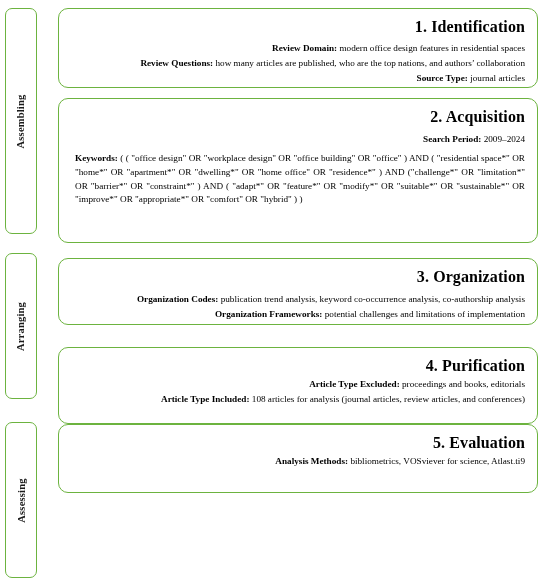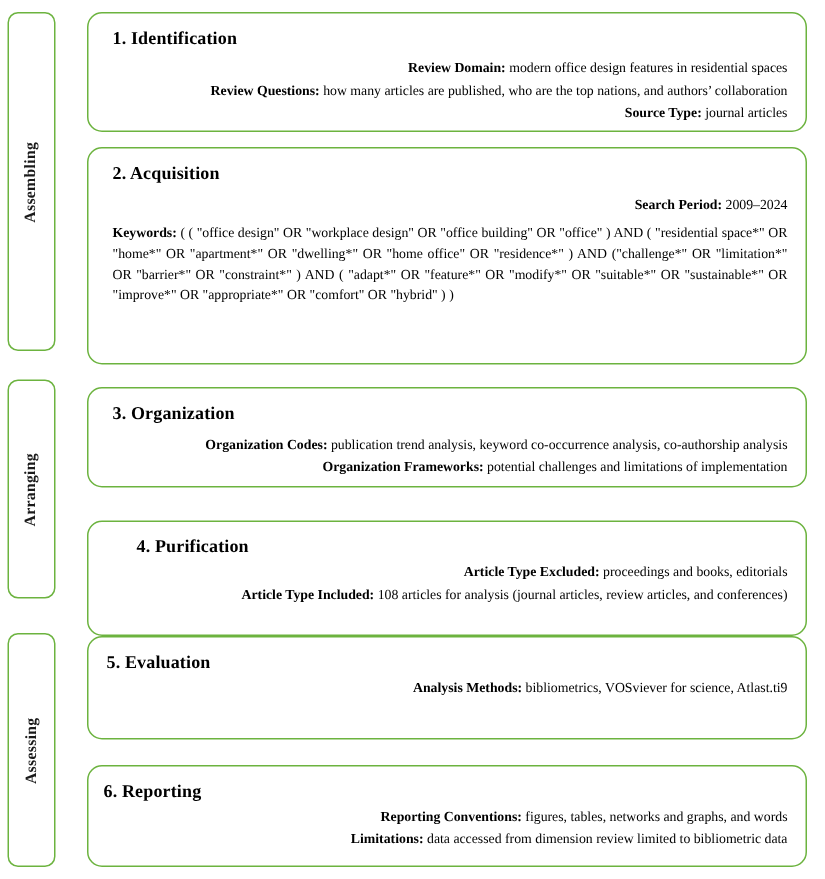--- a/index.html
+++ b/index.html
@@ -70,23 +70,23 @@
     position: absolute;
     left: 0;
     width: 480px;
     box-sizing: border-box;
     border: 1.3px solid #6cb33f;
     border-radius: 10px;
     background: #ffffff;
     padding: 6px 12px 6px 12px;
   }
   .stage-title {
-    text-align: left;
+    text-align: right;
     font-weight: bold;
-    font-size: 12px;
+    font-size: 16px;
     margin: 3px 0 6px 0;
     letter-spacing: 0.1px;
   }
   .stage-line {
     font-size: 9.2px;
     line-height: 1.52;
     margin: 0 0 1px 0;
     text-align: right;
   }
   .stage-line .k {
@@ -157,20 +157,15 @@
       <div class="stage-title">4. Purification</div>
       <p class="stage-line"><span class="k">Article Type Excluded:</span><span> proceedings and books, editorials</span></p>
       <p class="stage-line"><span class="k">Article Type Included:</span><span> 108 articles for analysis (journal articles, review articles, and conferences)</span></p>
     </div>
 
     <div class="stage-box" id="stage-evaluation">
       <div class="stage-title">5. Evaluation</div>
       <p class="stage-line"><span class="k">Analysis Methods:</span><span> bibliometrics, VOSviever for science, Atlast.ti9</span></p>
     </div>
 
-    <div class="stage-box" id="stage-reporting">
-      <div class="stage-title">6. Reporting</div>
-      <p class="stage-line"><span class="k">Reporting Conventions:</span><span> figures, tables, networks and graphs, and words</span></p>
-      <p class="stage-line"><span class="k">Limitations:</span><span> data accessed from dimension review limited to bibliometric data</span></p>
-    </div>
 
   </div>
 </div>
 
 </body></html>

